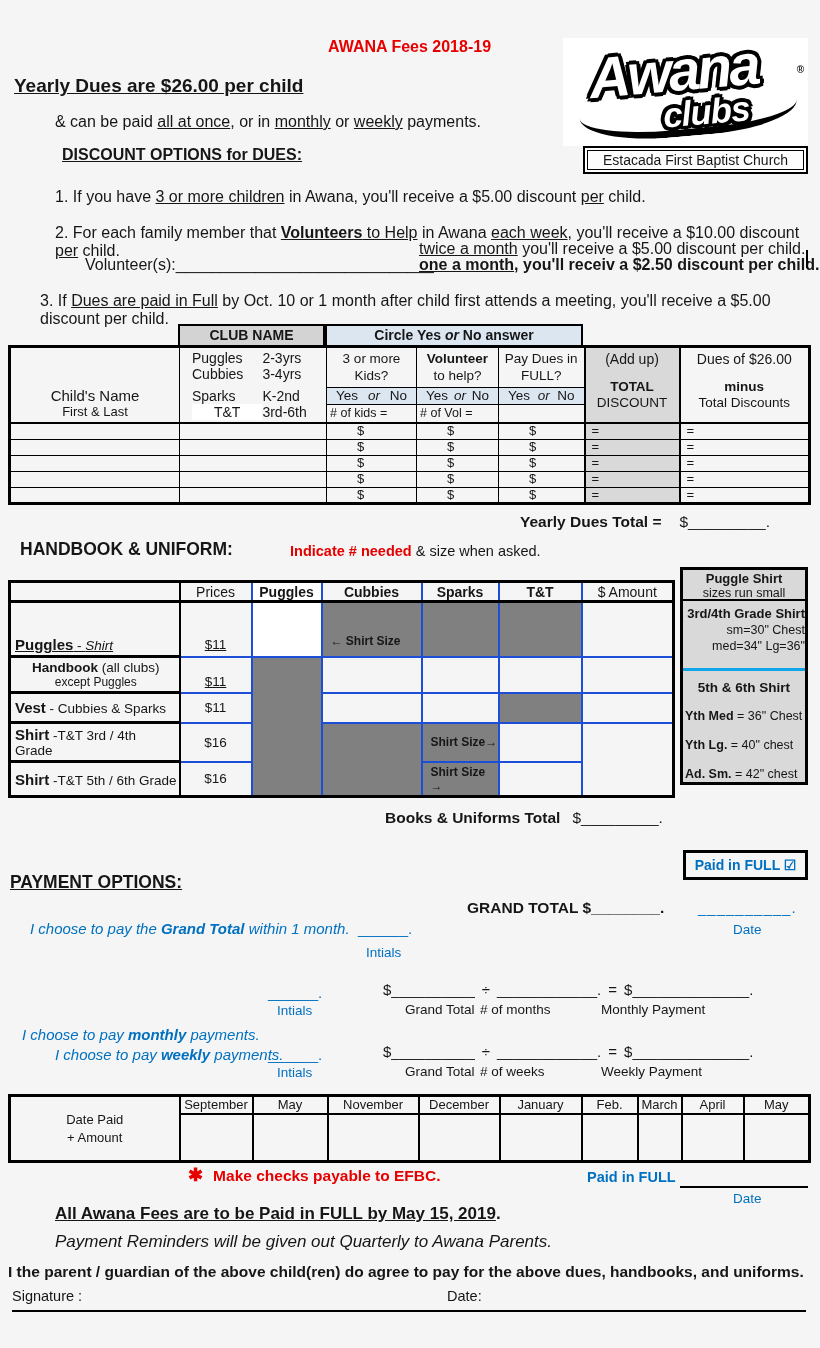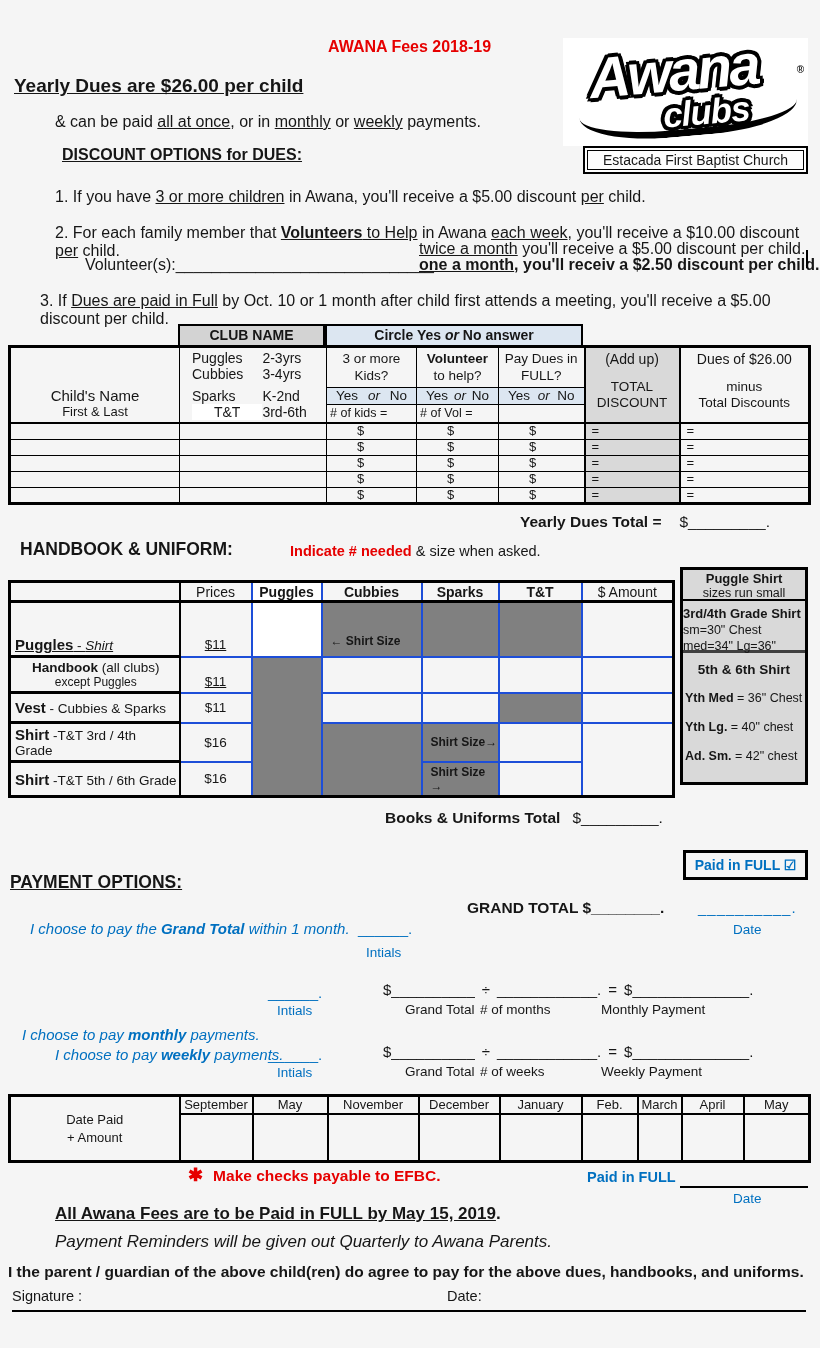--- a/index.html
+++ b/index.html
@@ -56,21 +56,21 @@
   .clubgrid span { line-height:16px; }
   .tt-hl { background:#ffffff; text-align:center; }
   .qcol { display:flex; flex-direction:column; height:100%; }
   .qlab { flex:0 0 39px; text-align:center; padding-top:2px; line-height:17px; }
   .ynband { flex:0 0 18px; background:#dce6f1; border-top:1.5px solid #000; border-bottom:1.5px solid #000;
       display:flex; justify-content:space-between; padding:0 9px; font-size:13.5px; line-height:15px; }
   .qcount { flex:1; text-align:left; padding:1px 0 0 3px; font-size:12.5px; }
   .disc-col { background:#d9d9d9; }
   .stack3 { display:flex; flex-direction:column; height:100%; text-align:center; padding-top:3px; }
   .stack3 .s1 { line-height:16px; margin-bottom:12px; font-size:14px; }
-  .stack3 .s2 { line-height:16px; } .stack3 .s3 { line-height:16px; }
+  .stack3 .s2 { line-height:16px;font-weight:bold; } .stack3 .s3 { line-height:16px; }
   table.dues tr.drow td { height:16px; font-size:13px; line-height:14px; }
   td.dollar { padding-left:30px !important; }
   td.equals { padding-left:6px !important; }
   .yearly-total { left:520px; top:513px; font-size:15.5px; }
   .yearly-total .lbl { font-weight:bold; margin-right:18px; }
 
   
   .hb-heading { left:20px; top:539px; font-size:17.5px; font-weight:bold; }
   .hb-note { left:290px; top:543px; font-size:14.5px; }
   table.uni { position:absolute; left:8px; top:580px; border-collapse:collapse; table-layout:fixed; width:664px;
@@ -85,21 +85,21 @@
   tr.r2 td { height:35px; } tr.r3 td { height:30px; } tr.r4 td { height:30px; } tr.r5 td { height:35px; }
   td.vb { vertical-align:bottom;text-decoration:underline; } td.vm { vertical-align:middle; }
   .price { text-align:center; }
   .labline .b { font-size:15px; } .labline { font-size:13.5px; }
   .r2lab { text-align:center; } .r2lab .sub { font-size:12px; display:block; }
   .note1 { display:flex; align-items:flex-end; padding:0 0 8px 8px; height:100%; font-weight:bold; font-size:12px; }
   .note45 { display:flex; align-items:center; padding-left:8px; height:100%; font-weight:bold; font-size:12px; }
   .side { left:680px; top:567px; width:128px; height:218px; background:#d9d9d9; border:3px solid #000; font-size:12.5px; }
   .side-h { height:31px; border-bottom:2px solid #000; text-align:center; padding-top:1px; }
   .side-h .b { font-size:13px; }
-  .side-b1 { height:52px; border-bottom:3px solid #404040; text-align:left; padding-top:5px; line-height:16px; }
+  .side-b1 { height:70px; border-bottom:3px solid #0ea5e9; text-align:right; padding-top:5px; line-height:16px; }
   .side-b1 .b { font-size:13px; }
   .side-b2 { padding-top:9px; }
   .side-b2 .t { text-align:center; font-weight:bold; font-size:13.5px; margin-bottom:13px; }
   .side-b2 .sz { padding-left:2px; line-height:16px; margin-bottom:13px; white-space:nowrap; }
   .books-total { left:385px; top:809px; font-size:15.5px; }
   .books-total .lbl { font-weight:bold; margin-right:12px; }
 
   
   .pif-box { left:683px; top:850px; width:125px; height:30px; border:3px solid #000; display:flex; align-items:center;
       justify-content:center; color:#0070c0; font-weight:bold; font-size:14px; }

